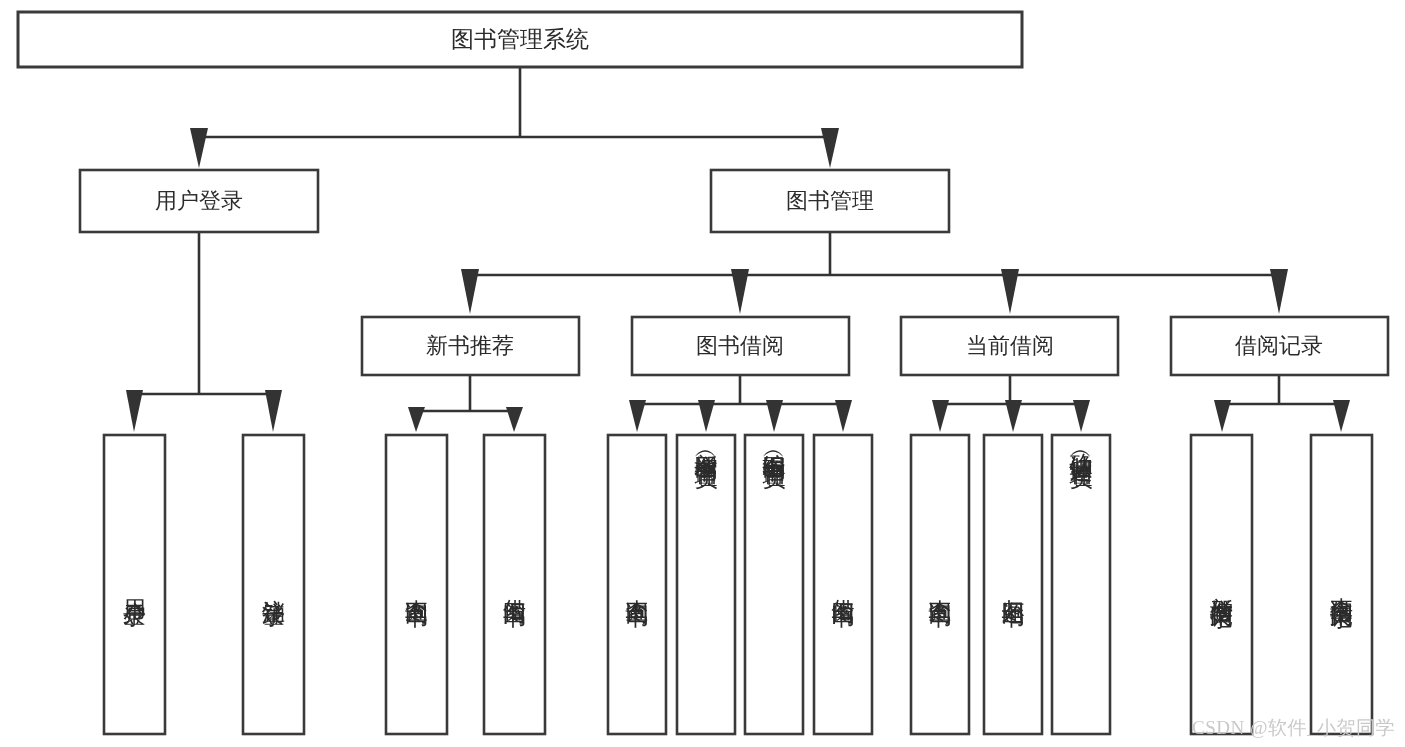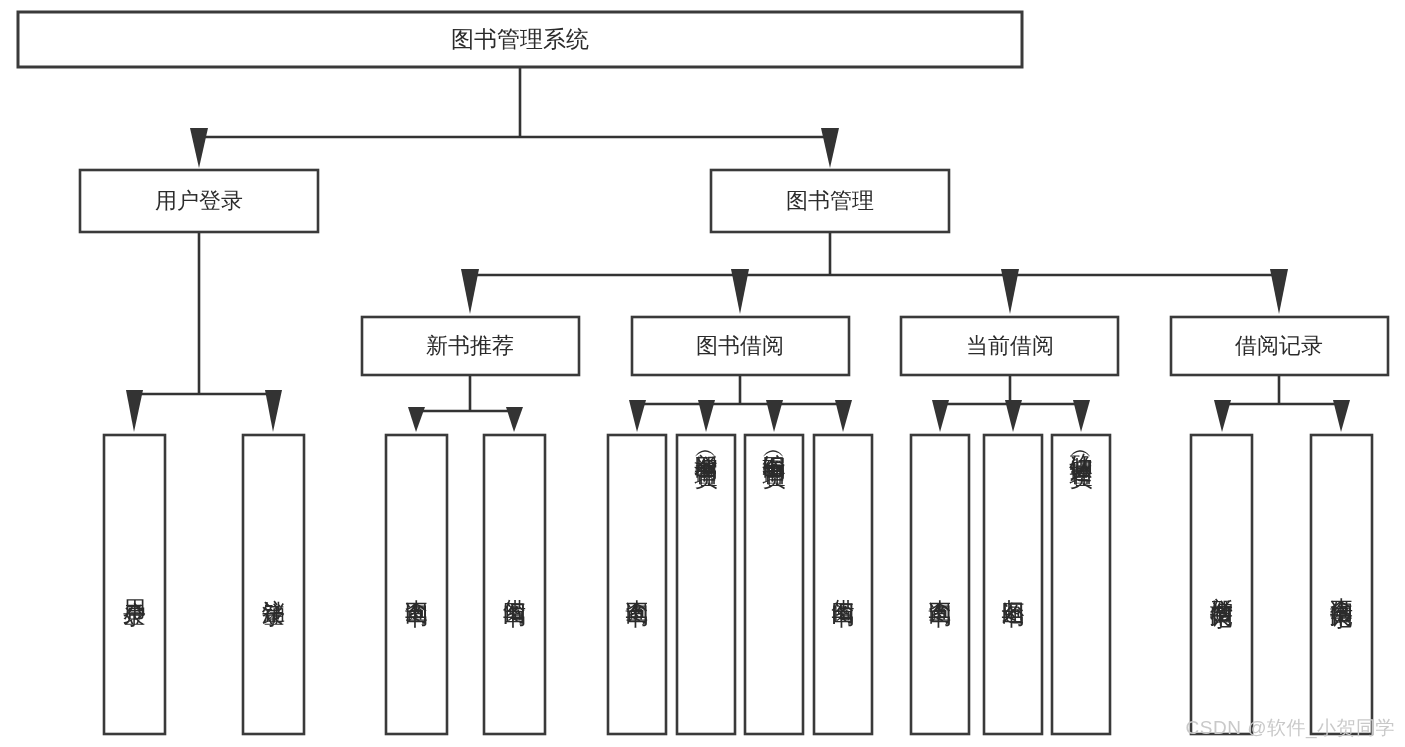--- a/index.html
+++ b/index.html
@@ -67,21 +67,21 @@
     line-height: 1.08;
     letter-spacing: 2px;
     color: #2b2b2b;
     white-space: nowrap;
     text-align: center;
   }
   .watermark {
     position: absolute;
     right: 10px;
     bottom: 6px;
-    font-family: Liberation Sans, sans-serif;
+    font-family: Liberation Serif, serif;
     font-size: 19px;
     color: #c9c9c9;
     letter-spacing: 0.5px;
     white-space: nowrap;
   }
 </style>
 </head>
 <body>
 
 <div id="stage">

